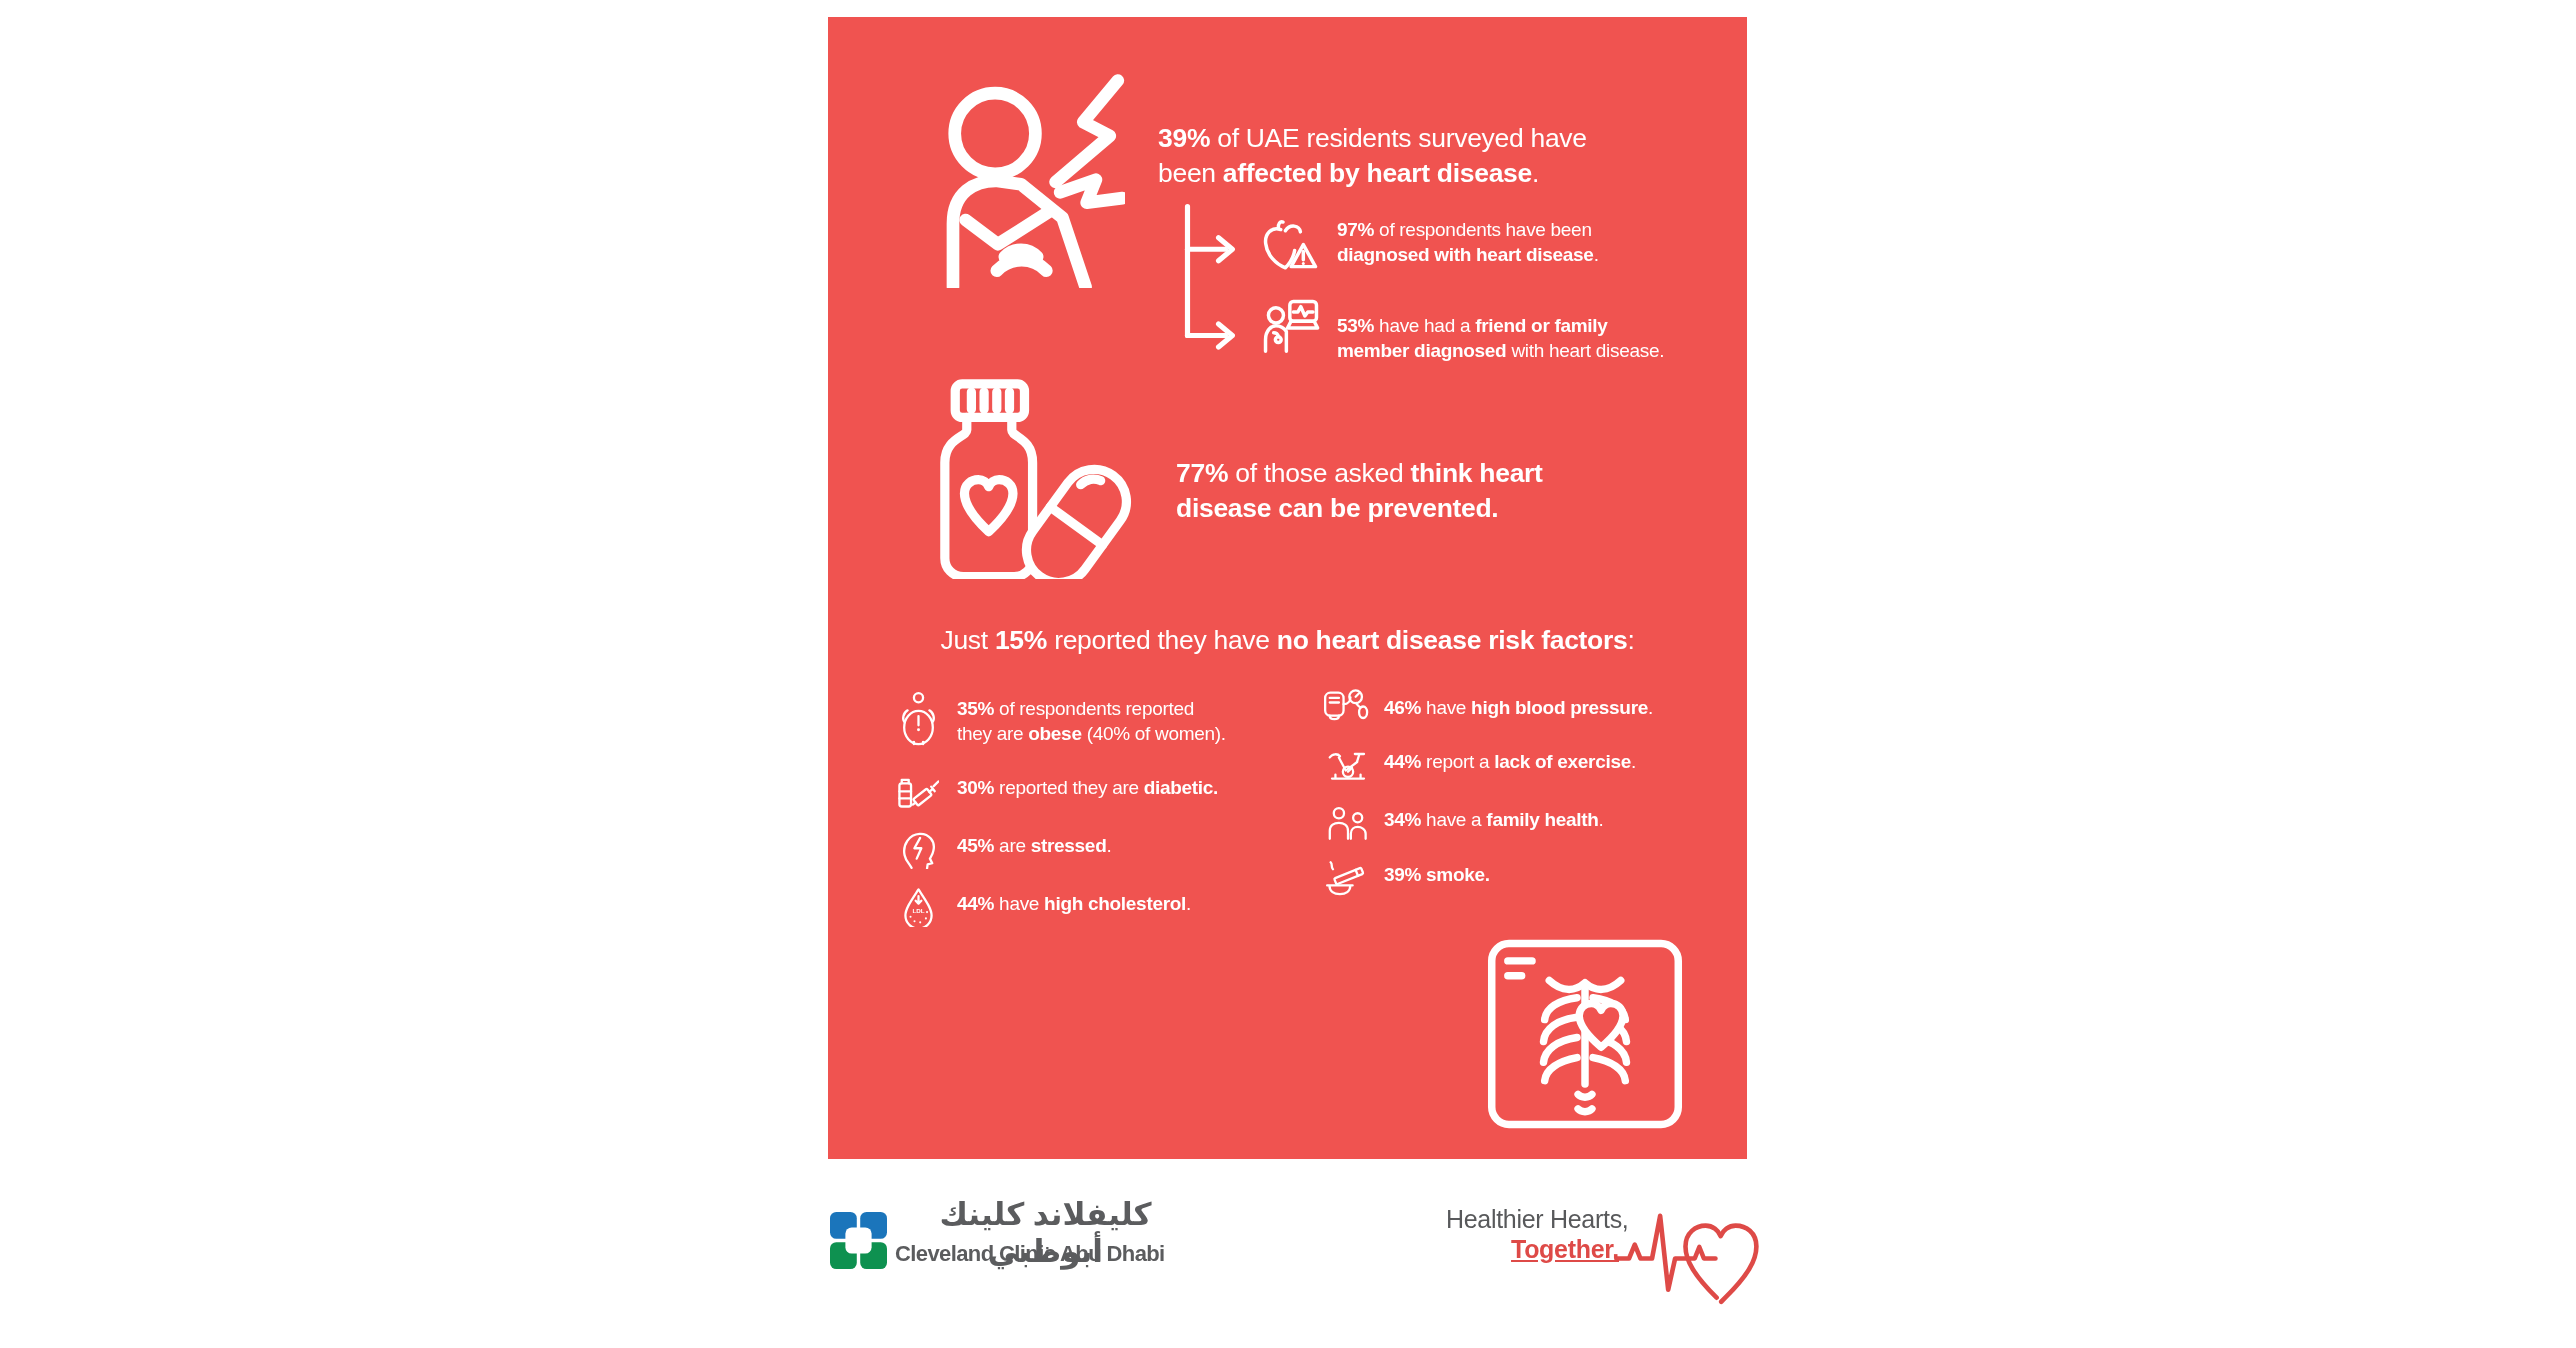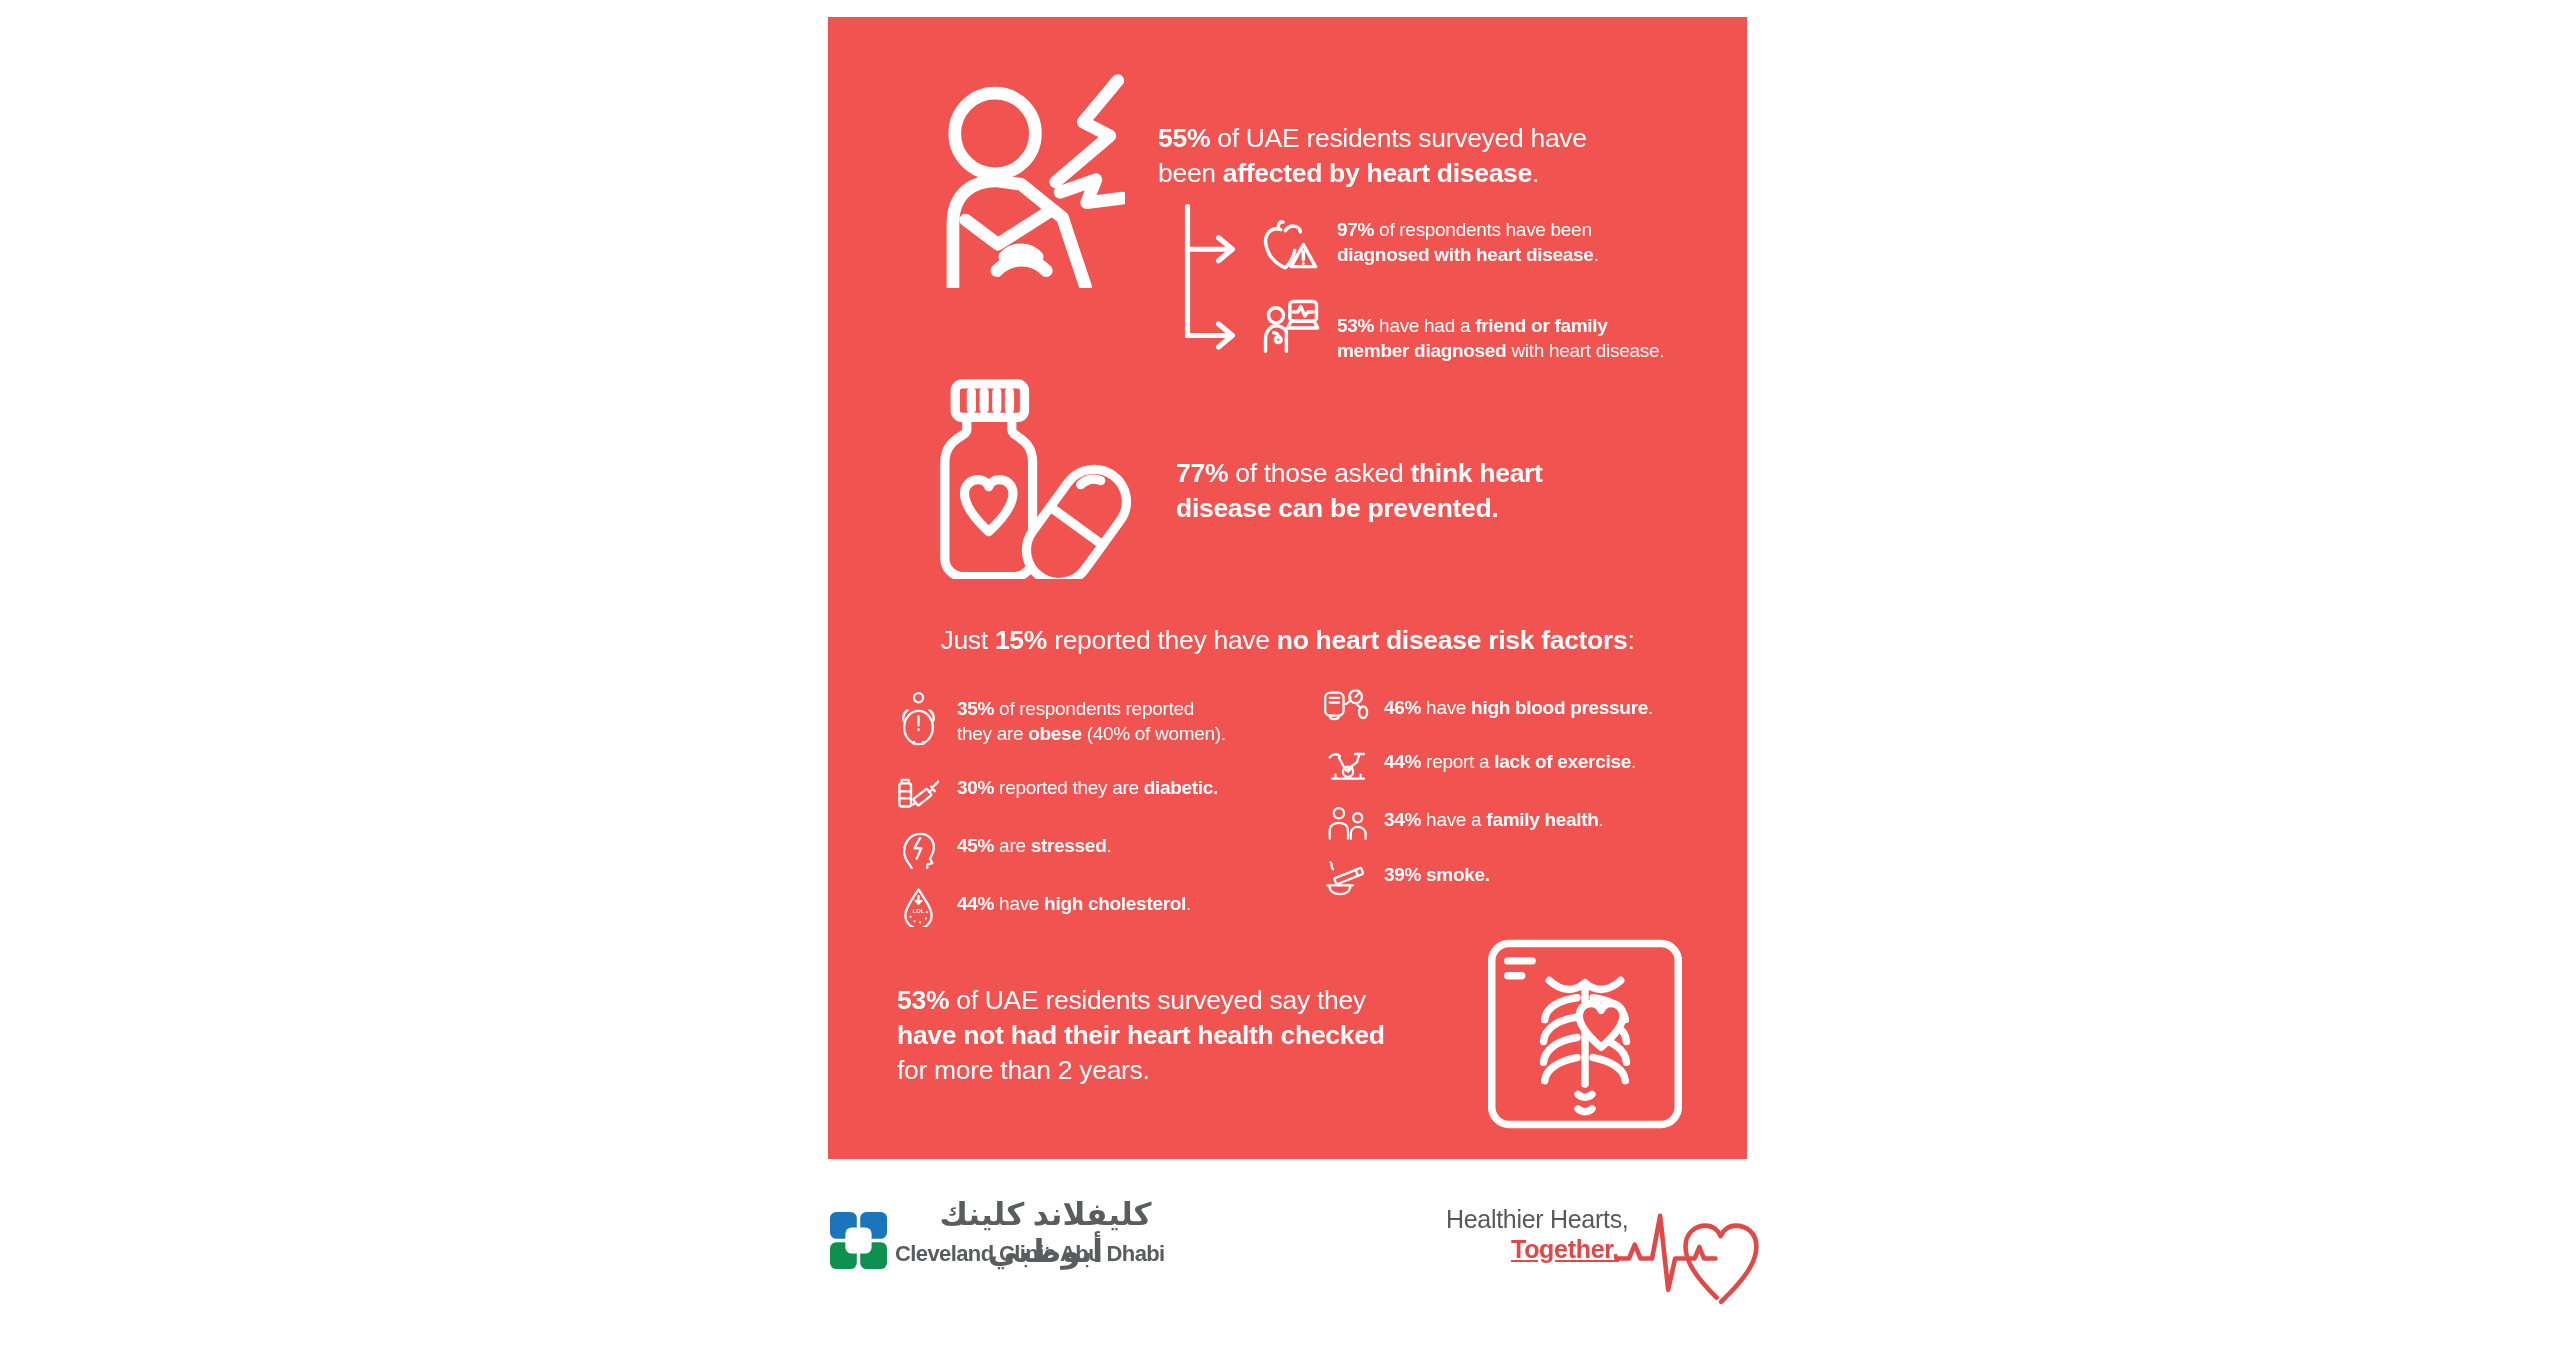--- a/index.html
+++ b/index.html
@@ -36,21 +36,21 @@
       <circle cx="135" cy="112" r="70"></circle>
       <path d="M62 378 V268 C62 214 100 194 136 194 L180 200 L252 258 L292 378"></path>
       <path d="M84 262 L140 304 L228 248"></path>
       <path d="M152 326 a38 38 0 0 1 56 0"></path>
       <path d="M138 350 a60 60 0 0 1 86 0"></path>
       <path d="M348 20 L288 92 L334 116 L240 196"></path>
       <path d="M248 214 L310 192 L294 232 L356 224"></path>
     </g>
   </svg>
 
-  <div class="abs rich h1" style="left:330px;top:104px;width:582px;"><span class="b">55%</span><span> of UAE residents surveyed have
+  <div class="abs rich h1" style="left:330px;top:104px;width:582px;"><span class="b">39%</span><span> of UAE residents surveyed have
 been </span><span class="b">affected by heart disease</span><span>.</span></div>
 
   <svg class="abs" style="left:348px;top:186px;" width="69" height="150" viewBox="0 0 120 260">
     <g class="lnw" stroke-width="9">
       <path d="M20 6 V230"></path>
       <path d="M20 80 H86"></path>
         <path d="M74 60 L98 80 L74 100"></path>
       <path d="M20 230 H86"></path>
         <path d="M74 210 L98 230 L74 250"></path>
     </g>
@@ -192,23 +192,20 @@
       <g transform="rotate(-22 40 25)">
         <rect x="14" y="20" width="50" height="11" rx="2"></rect>
         <path d="M54 20 V31"></path>
       </g>
       <path d="M12 14 C8 10 12 6 8 2"></path>
       <path d="M6 42 C6 52 14 57 24 57 C34 57 42 52 42 42 M2 42 H46"></path>
     </g>
   </svg>
   <div class="abs rich sub" style="left:556px;top:845px;width:358px;"><span class="b">39% smoke.</span></div>
 
-  <div class="abs rich h1" style="left:69px;top:966px;width:582px;"><span class="b">53%</span><span> of UAE residents surveyed say they
-</span><span class="b">have not had their heart health checked</span><span>
-for more than 2 years.</span></div>
 
   <svg class="abs" style="left:659px;top:922px;" width="196" height="190" viewBox="0 0 340 330">
     <g class="lnw" stroke-width="13">
       <rect x="8" y="8" width="324" height="314" rx="30"></rect>
       <path d="M36 38 H78 M36 64 H60"></path>
       <path d="M108 72 C130 92 152 92 170 76 C188 92 210 92 232 72"></path>
       <path d="M170 85 V252"></path>
       <path d="M156 102 C124 106 102 120 100 140 M156 136 C122 140 100 156 98 178 M156 171 C122 176 100 192 98 214 M156 206 C124 212 102 226 100 246"></path>
       <path d="M184 102 C216 106 238 120 240 140 M184 136 C218 140 240 156 242 178 M184 171 C218 176 240 192 242 214 M184 206 C216 212 238 226 240 246"></path>
       <path class="fillred" d="M198 188 C170 164 160 148 160 133 C160 120 170 112 181 112 C189 112 195 117 198 124 C201 117 207 112 215 112 C226 112 236 120 236 133 C236 148 226 164 198 188 Z"></path>

